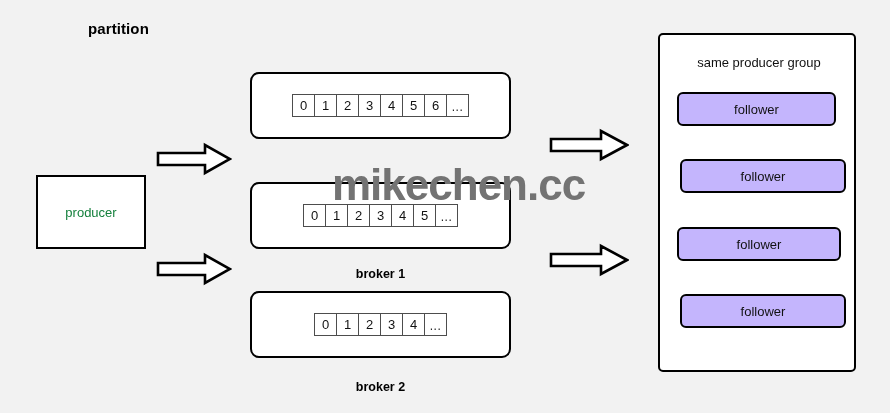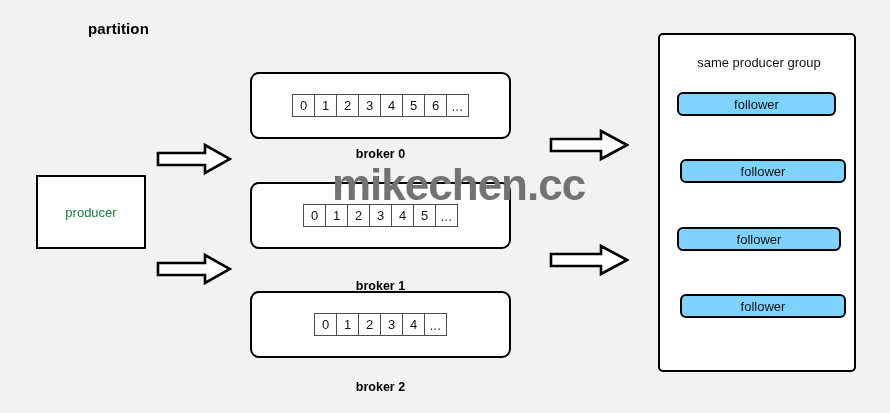--- a/index.html
+++ b/index.html
@@ -117,24 +117,24 @@
     position: absolute;
     left: 0;
     top: 20px;
     width: 198px;
     text-align: center;
     font-size: 13px;
     color: #111111;
   }
   .follower-box {
     position: absolute;
-    height: 24px;
+    height: 34px;
     border: 2.2px solid #000000;
     border-radius: 6px;
-    background: #7dd3fc;
+    background: #c4b5fd;
     box-sizing: border-box;
     display: flex;
     align-items: center;
     justify-content: center;
   }
   .follower-box span {
     font-size: 13px;
     color: #111111;
   }
 
@@ -177,34 +177,33 @@
       <div class="cell">0</div>
       <div class="cell">1</div>
       <div class="cell">2</div>
       <div class="cell">3</div>
       <div class="cell">4</div>
       <div class="cell">5</div>
       <div class="cell">6</div>
       <div class="cell ellipsis">...</div>
     </div>
   </div>
-  <div class="abs broker-label" style="left:250px; top:147px;">broker 0</div>
 
   <div class="abs broker-box" style="left:250px; top:182px;">
     <div class="cells">
       <div class="cell">0</div>
       <div class="cell">1</div>
       <div class="cell">2</div>
       <div class="cell">3</div>
       <div class="cell">4</div>
       <div class="cell">5</div>
       <div class="cell ellipsis">...</div>
     </div>
   </div>
-  <div class="abs broker-label" style="left:250px; top:267px;margin-top:12px;">broker 1</div>
+  <div class="abs broker-label" style="left:250px; top:267px;">broker 1</div>
 
   <div class="abs broker-box" style="left:250px; top:291px;">
     <div class="cells">
       <div class="cell">0</div>
       <div class="cell">1</div>
       <div class="cell">2</div>
       <div class="cell">3</div>
       <div class="cell">4</div>
       <div class="cell ellipsis">...</div>
     </div>

